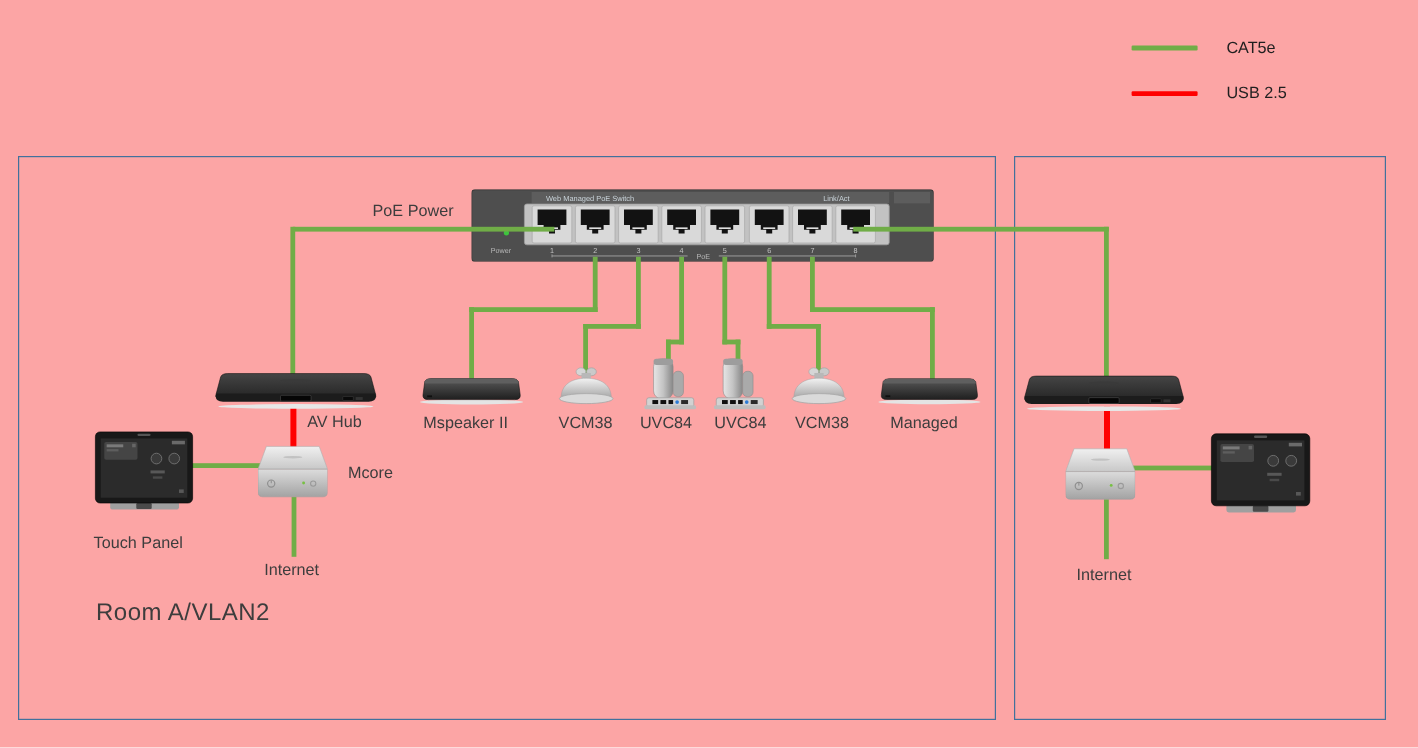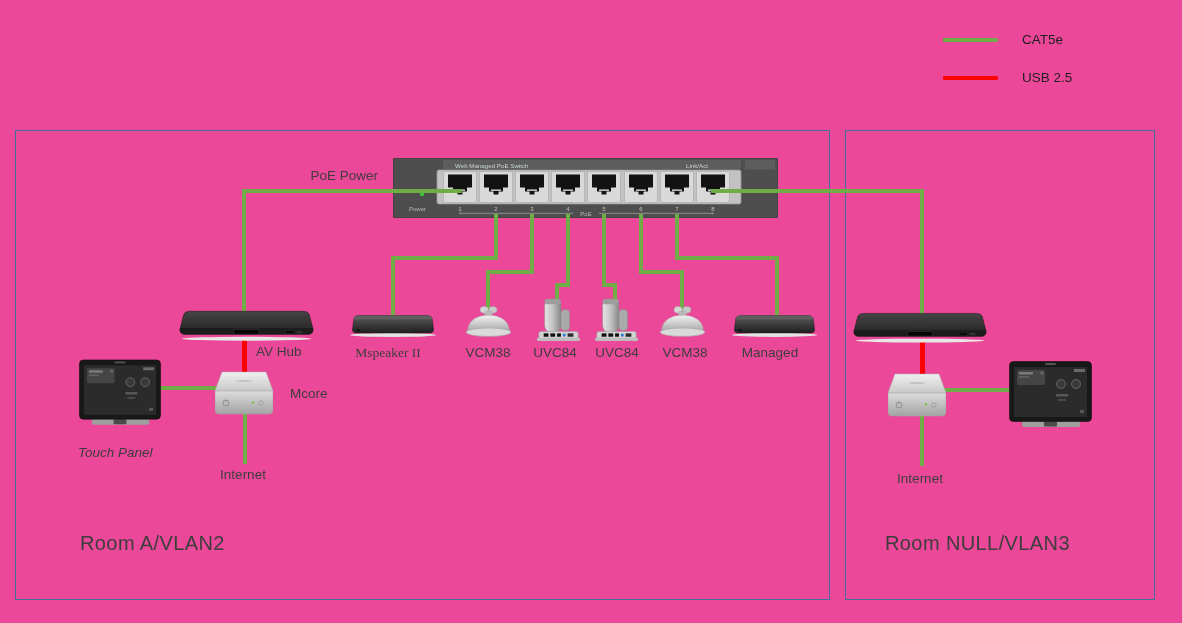--- a/index.html
+++ b/index.html
@@ -1,16 +1,16 @@
 <!DOCTYPE html>
 <html style="--cat5e: #70AD47; --usb: #FF0000; --room-border: #41719C;"><head>
 <meta charset="utf-8">
 <style>
   html,body{margin:0;padding:0;background:#fff;}
-  .canvas{position:relative;width:1182px;height:623px;background:#ec4899;
+  .canvas{position:relative;width:1182px;height:623px;background:#fca5a5;
           font-family:"Liberation Sans",sans-serif;overflow:hidden;}
   .room{position:absolute;border:1.5px solid var(--room-border,#41719C);z-index:1;background:transparent;}
   .room-label{position:absolute;font-size:20px;color:#3d3d3d;letter-spacing:0.4px;white-space:nowrap;z-index:5;}
   .cable{position:absolute;z-index:3;}
   .cable.cat5e{background:var(--cat5e,#70AD47);}
   .cable.usb{background:var(--usb,#FF0000);}
   .dev{position:absolute;z-index:4;}
   .dev svg{display:block;width:100%;height:100%;}
   .switch-img{position:absolute;z-index:2;}
   .lbl{position:absolute;font-size:13.5px;color:#3d3d3d;white-space:nowrap;z-index:5;}
@@ -63,22 +63,21 @@
     <span class="legend-swatch cat5e"></span>
     <span class="legend-text">CAT5e</span>
   </div>
   <div class="legend-item" style="left:943px;top:70px;">
     <span class="legend-swatch usb"></span>
     <span class="legend-text">USB 2.5</span>
   </div>
 
   <div class="room" style="left:15px;top:130px;width:813px;height:468px;"></div>
   <div class="room" style="left:845px;top:130px;width:308px;height:468px;"></div>
-  <div class="room-label" style="left:80px;top:532px;">Room A/VLAN2</div>
-  <div class="room-label" style="left:885px;top:532px;">Room NULL/VLAN3</div>
+  <div class="room-label" style="left:80px;top:500px;">Room A/VLAN2</div>
 
   <div class="switch-img" style="left:393px;top:158px;width:385px;height:60px;">
     <svg viewBox="0 0 385 60">
       <rect x="0" y="0" width="385" height="60" rx="3" fill="#4e4e4e" stroke="#383838"></rect>
       <rect x="50" y="2" width="298" height="9.5" fill="#5d5d5d"></rect>
       <rect x="352" y="2" width="30" height="9.5" fill="#5d5d5d"></rect>
       <text x="62" y="9.5" class="stitle">Web Managed PoE Switch</text>
       <text x="293" y="9.5" class="stitle">Link/Act</text>
       <rect x="44" y="12" width="304" height="34" rx="2" fill="#c2c2c2" stroke="#9c9c9c" stroke-width="0.7"></rect>
       <g transform="translate(67,0)">
@@ -212,32 +211,32 @@
       <rect x="11" y="16" width="10" height="2" fill="#5e5e5e"></rect>
       <rect x="32.5" y="11.5" width="3" height="3" fill="#666"></rect>
       <rect x="66" y="9" width="11" height="3" fill="#6a6a6a"></rect>
       <circle cx="53" cy="24" r="4.5" fill="#3a3a3a" stroke="#707070" stroke-width="0.8"></circle>
       <circle cx="68" cy="24" r="4.5" fill="#3a3a3a" stroke="#707070" stroke-width="0.8"></circle>
       <rect x="48" y="34" width="12" height="2.5" fill="#585858"></rect>
       <rect x="50" y="39" width="8" height="2" fill="#4a4a4a"></rect>
       <rect x="72" y="50" width="4" height="3" fill="#585858"></rect>
     </svg>
   </div>
-  <div class="lbl" style="left:78px;top:445px;font-style:italic;">Touch Panel</div>
+  <div class="lbl" style="left:78px;top:445px;">Touch Panel</div>
   <div class="lbl center" style="left:193px;top:467px;width:100px;">Internet</div>
 
   <div class="dev" style="left:348px;top:314px;width:90px;height:24px;">
     <svg viewBox="0 0 90 24">
       <ellipse cx="45" cy="21" rx="43" ry="2" fill="#e4e4e4"></ellipse>
       <path d="M6,4 Q7,1.5 11,1.5 L79,1.5 Q83,1.5 84,4 L85.5,15 Q86,19 81,19 L9,19 Q4,19 4.5,15 Z" fill="url(#gBar)" stroke="#181818" stroke-width="0.5"></path>
       <path d="M6,4 Q7,1.5 11,1.5 L79,1.5 Q83,1.5 84,4 L84.2,5.5 L5.8,5.5 Z" fill="#5f5f5f"></path>
       <rect x="8" y="15.5" width="4" height="1.5" fill="#0f0f0f"></rect>
     </svg>
   </div>
-  <div class="lbl center" style="left:338px;top:345px;width:100px;font-family:Liberation Serif, serif;">Mspeaker II</div>
+  <div class="lbl center" style="left:338px;top:345px;width:100px;">Mspeaker II</div>
 
   <div class="dev" style="left:464px;top:305px;width:49px;height:33px;">
     <svg viewBox="0 0 50 34">
       <ellipse cx="20.5" cy="5" rx="4.2" ry="3.4" fill="#d6d6d6" stroke="#a9a9a9" stroke-width="0.6"></ellipse>
       <ellipse cx="29.5" cy="5" rx="4.2" ry="3.4" fill="#c9c9c9" stroke="#a2a2a2" stroke-width="0.6"></ellipse>
       <rect x="21" y="6" width="8" height="5" fill="#b8b8b8"></rect>
       <path d="M3.5,27 C3.5,16.5 12,10.5 25,10.5 C38,10.5 46.5,16.5 46.5,27 Z" fill="url(#gDome)" stroke="#9e9e9e" stroke-width="0.4"></path>
       <ellipse cx="25" cy="28" rx="23" ry="4.3" fill="#dadada" stroke="#a8a8a8" stroke-width="0.7"></ellipse>
     </svg>
   </div>

